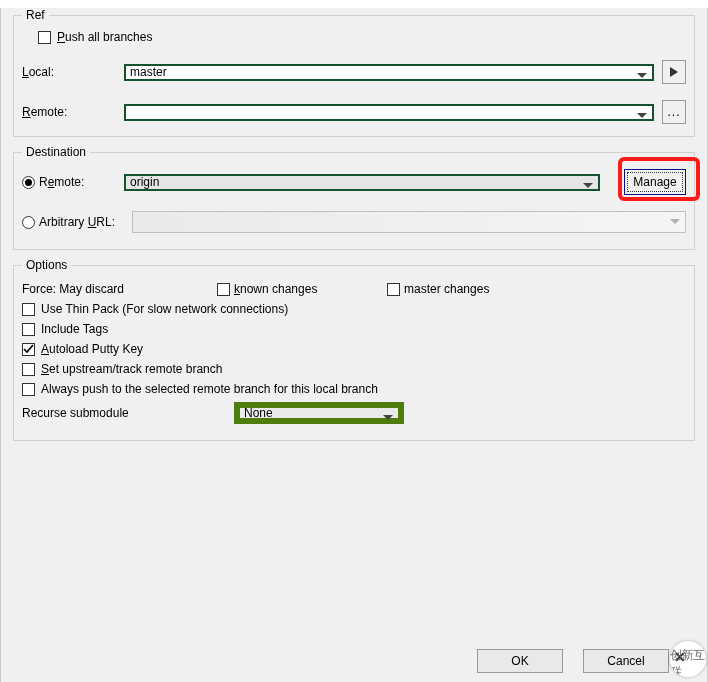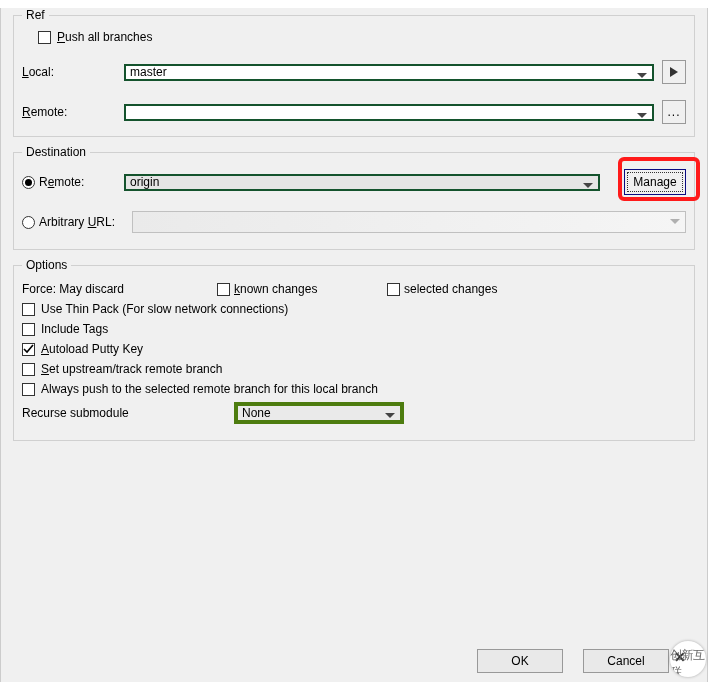--- a/index.html
+++ b/index.html
@@ -123,21 +123,21 @@
     align-items: center;
     margin-top: 4px;
   }
   .options-row1 .force-label { width: 195px; }
   .options-row1 .known-wrap { width: 170px; display: flex; align-items: center; }
   .options-row1 .unknown-wrap { display: flex; align-items: center; }
   .recurse-row {
     display: flex; align-items: center; margin-top: 6px;
   }
   .recurse-row .rlabel { width: 212px; }
-  .recurse-row .combo { flex: 0 0 170px; width: 170px; height: 22px; background:#eaeaea; border:4px solid #4d7c0f; }
+  .recurse-row .combo { flex: 0 0 170px; width: 170px; height: 22px; background:#eaeaea; border:6px solid #4d7c0f; }
   .footer {
     position: absolute;
     left: 0; right: 0; bottom: 0;
     height: 56px;
     display: flex;
     justify-content: flex-end;
     align-items: center;
     padding-right: 38px;
     background: #f0f0f0;
   }
@@ -267,21 +267,21 @@
     <legend>Options</legend>
 
     <div class="options-row1">
       <div class="force-label">Force: May discard</div>
       <div class="known-wrap">
         <span class="checkbox"></span>
         <span><span class="underline-char">k</span>nown changes</span>
       </div>
       <div class="unknown-wrap">
         <span class="checkbox"></span>
-        <span>selected changes</span>
+        <span>master changes</span>
       </div>
     </div>
 
     <div class="chk-row">
       <span class="checkbox"></span>
       <span class="chk-label">Use Thin Pack (For slow network connections)</span>
     </div>
 
     <div class="chk-row">
       <span class="checkbox"></span>

